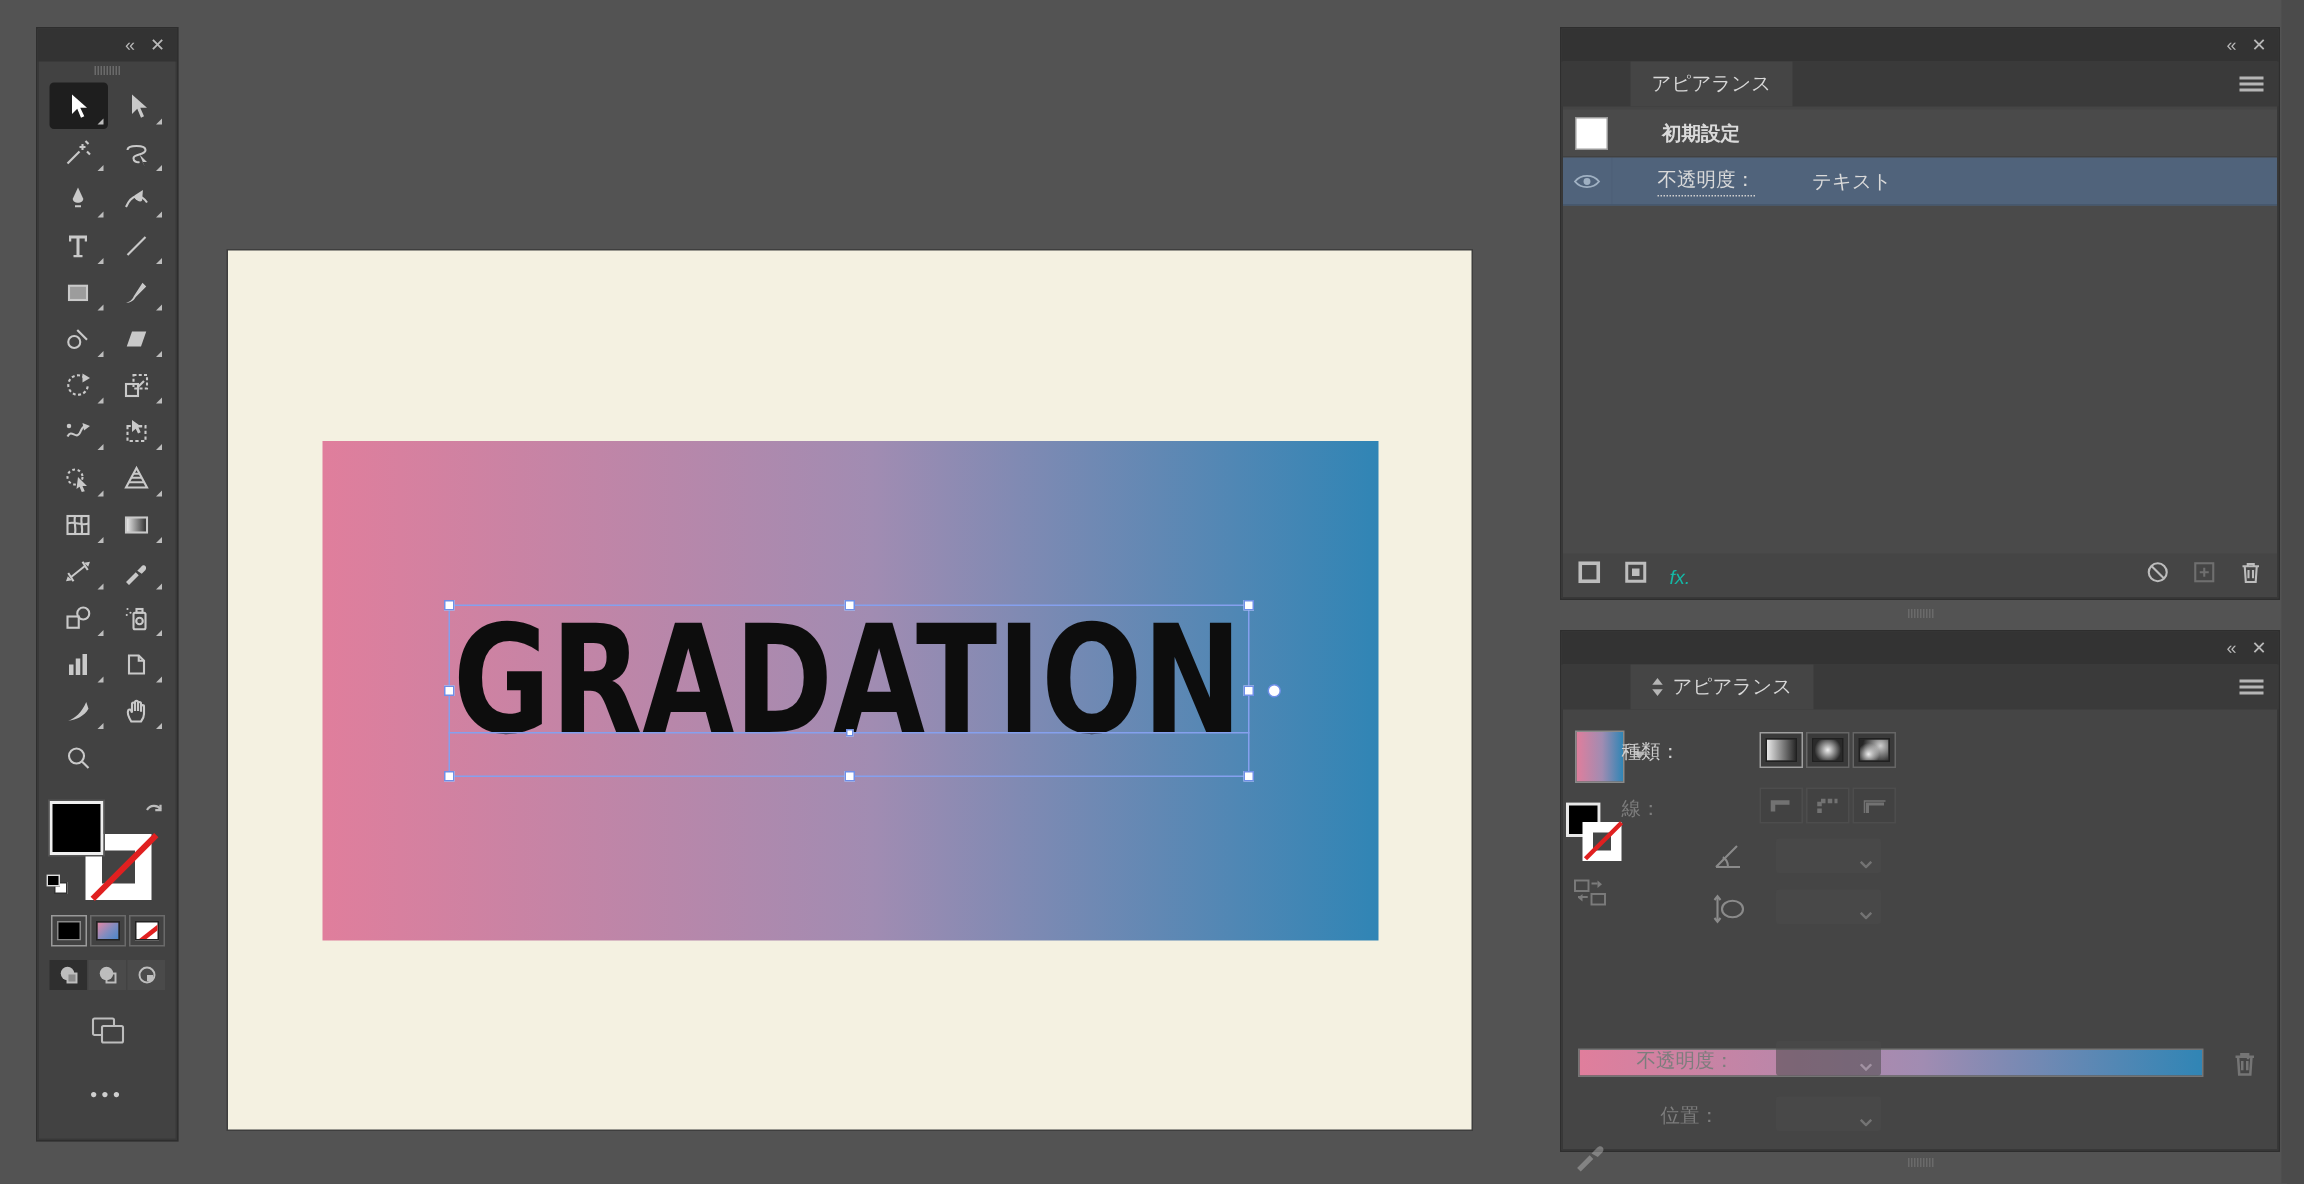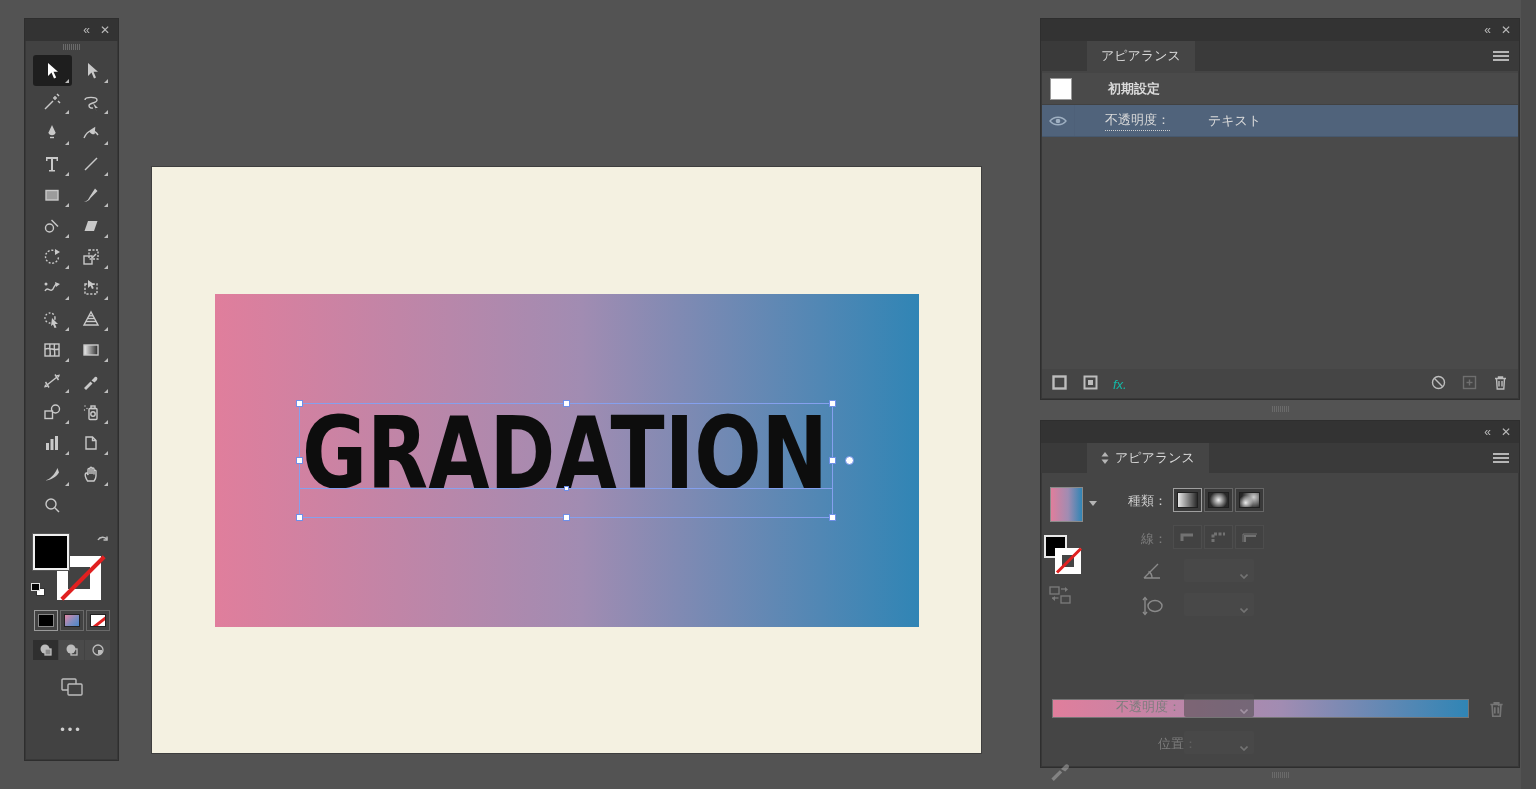--- a/index.html
+++ b/index.html
@@ -72,21 +72,21 @@
   .ap-gap { width:36px; }
   .ap-footer { height:30px; display:flex; align-items:center; padding:0 10px; gap:14px; }
   .ap-footer svg { stroke:#bdbdbd; fill:none; stroke-width:1.4; }
   .ap-footer .dim svg { stroke:#6f6f6f; }
   .fx-label { color:#14b8a6; font-size:13px; font-style:italic; }
   .ap-footer .spacer { flex:1; }
 
   
   .gradientp { left:1040px; top:420px; width:480px; height:348px; }
   .gp-body { position:relative; height:294px; font-size:13px; }
-  .gp-label { position:absolute; color:#cfcfcf; text-align:right; }
+  .gp-label { position:absolute; color:#cfcfcf; }
   .gp-label.dim { color:#7d7d7d; }
   .g-swatch { position:absolute; left:9px; top:14px; width:33px; height:35px; border:1px solid #8a8a8a;
     background:linear-gradient(90deg,#E07E9C,#A18CB2 55%,#3085B5); }
   .g-swatch-arrow { position:absolute; left:48px; top:28px; width:0; height:0;
     border-left:4px solid transparent; border-right:4px solid transparent; border-top:5px solid #b5b5b5; }
   .g-fill { position:absolute; left:3px; top:62px; width:23px; height:23px; background:#000; border:2px solid #e8e8e8; }
   .g-stroke { position:absolute; left:14px; top:75px; width:26px; height:26px; background:#fff; }
   .g-stroke .hole { position:absolute; left:7px; top:7px; width:12px; height:12px; background:#454545; }
   .g-stroke .slash { position:absolute; left:-3px; top:11px; width:34px; height:3px; background:#e02020; transform:rotate(-45deg); }
   .g-reverse { position:absolute; left:8px; top:112px; opacity:.45; }

